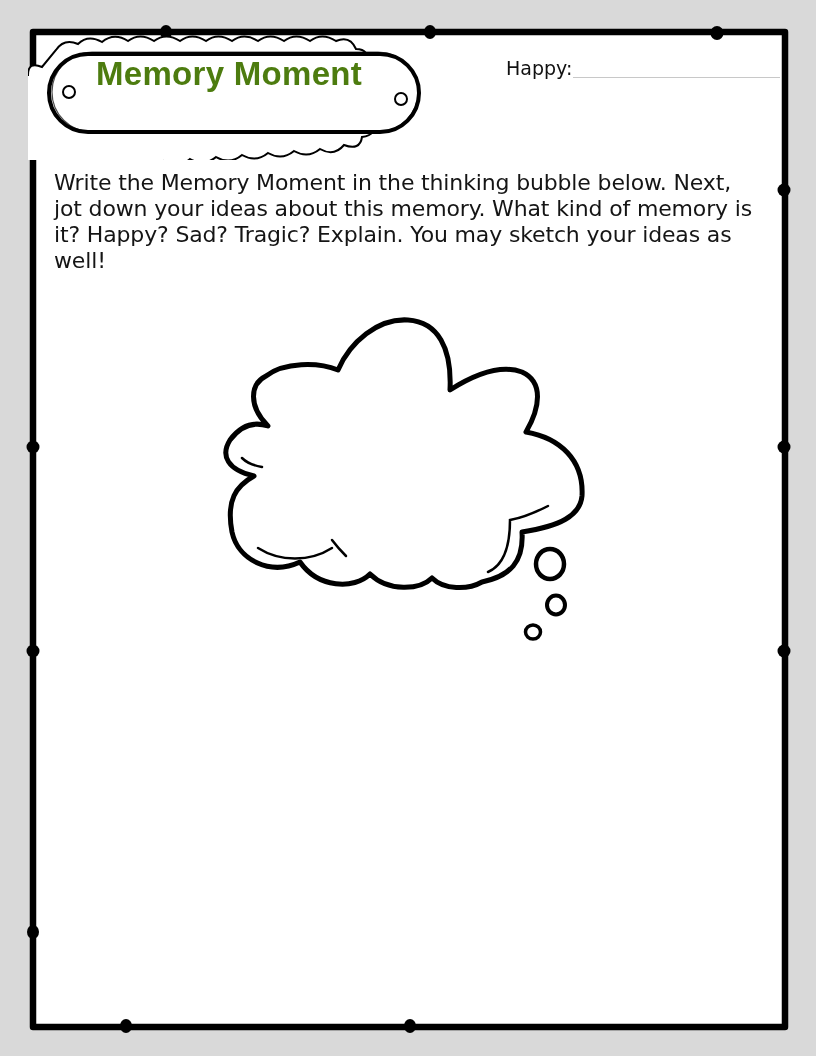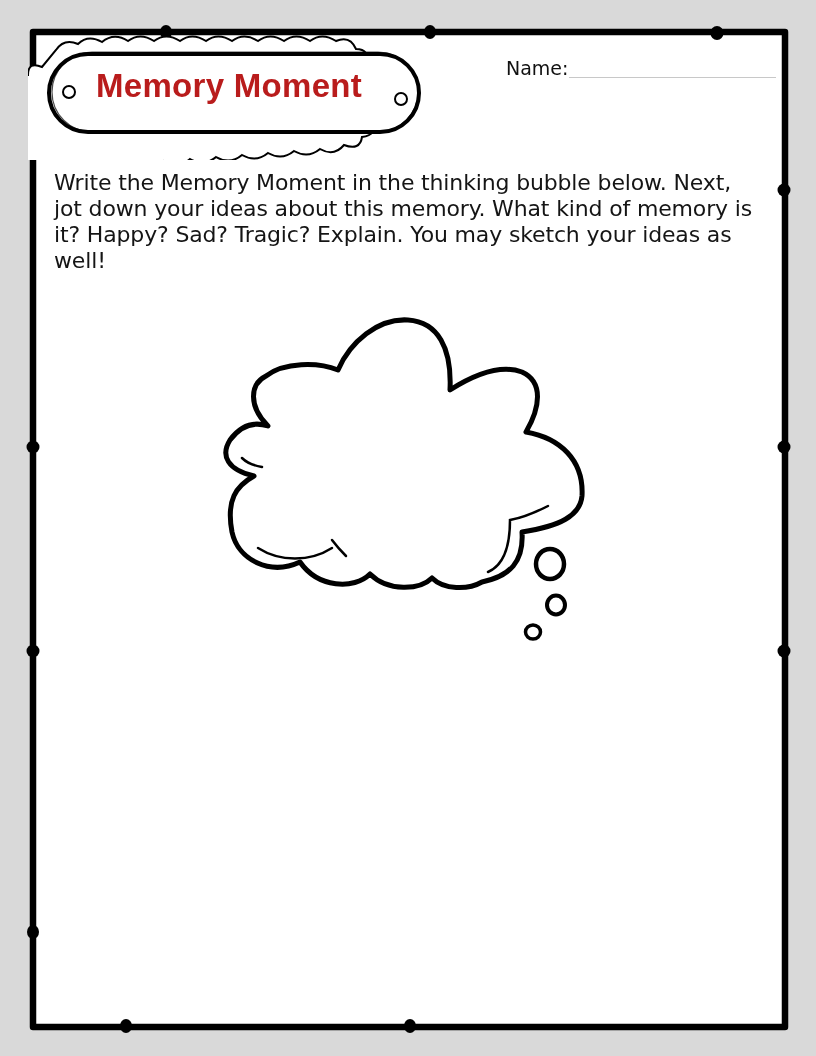--- a/index.html
+++ b/index.html
@@ -4,23 +4,23 @@
 <style>
   html, body { margin:0; padding:0; }
   body {
     width:816px; height:1056px; background:#d9d9d9; position:relative; overflow:hidden;
     font-family:"DejaVu Sans", sans-serif; color:#111;
   }
   .sheet { position:absolute; left:0; top:0; width:816px; height:1056px; }
   .frame-svg { position:absolute; left:0; top:0; }
   .title-badge { position:absolute; left:28px; top:30px; width:415px; height:130px; }
   .title-text {
-    position:absolute; left:96px; top:64px; width:290px; height:44px;
+    position:absolute; left:96px; top:52px; width:290px; height:44px;
     font-family:"Liberation Sans", sans-serif; font-weight:bold; font-size:33px;
-    letter-spacing:0.3px; color:#b91c1c; line-height:44px; white-space:nowrap;
+    letter-spacing:0.3px; color:#4d7c0f; line-height:44px; white-space:nowrap;
   }
   .name-row { position:absolute; left:506px; top:54px; height:26px; display:flex; align-items:flex-end; }
   .name-label { font-family:"DejaVu Sans", sans-serif; font-size:19px; color:#111; line-height:24px; }
   .name-line { width:207px; height:0; border-bottom:1.5px solid #c8c8c8; margin-left:1px; margin-bottom:2px; }
   .instructions {
     position:absolute; left:54px; top:170px; width:710px;
     font-family:"DejaVu Sans", sans-serif; font-size:22px; line-height:26px; color:#151515;
     letter-spacing:-0.15px;
   }
   .bubble { position:absolute; left:210px; top:300px; width:390px; height:360px; }
@@ -57,21 +57,21 @@
 
     <rect x="21" y="24" width="370" height="78" rx="39" ry="39" fill="#fff" stroke="#000" stroke-width="4"></rect>
     <rect x="24" y="22" width="366" height="80" rx="40" ry="40" fill="none" stroke="#000" stroke-width="1.2" opacity="0.7"></rect>
 
     <circle cx="41" cy="62" r="6" fill="#fff" stroke="#000" stroke-width="2"></circle>
     <circle cx="373" cy="69" r="6" fill="#fff" stroke="#000" stroke-width="2"></circle>
   </svg>
   <div class="title-text">Memory Moment</div>
 
   <div class="name-row">
-    <span class="name-label">Name:</span>
+    <span class="name-label">Happy:</span>
     <span class="name-line"></span>
   </div>
 
   <div class="instructions">Write the Memory Moment in the thinking bubble below. Next, jot down your ideas about this memory. What kind of memory is it? Happy? Sad? Tragic? Explain. You may sketch your ideas as well!</div>
 
   <svg class="bubble" width="390" height="360" viewBox="0 0 390 360">
     <path fill="#fff" stroke="#000" stroke-width="5" stroke-linejoin="round" stroke-linecap="round" d="M128,70
          C140,42 168,18 198,20
          C228,22 242,48 240,90
          C262,76 290,64 312,72

